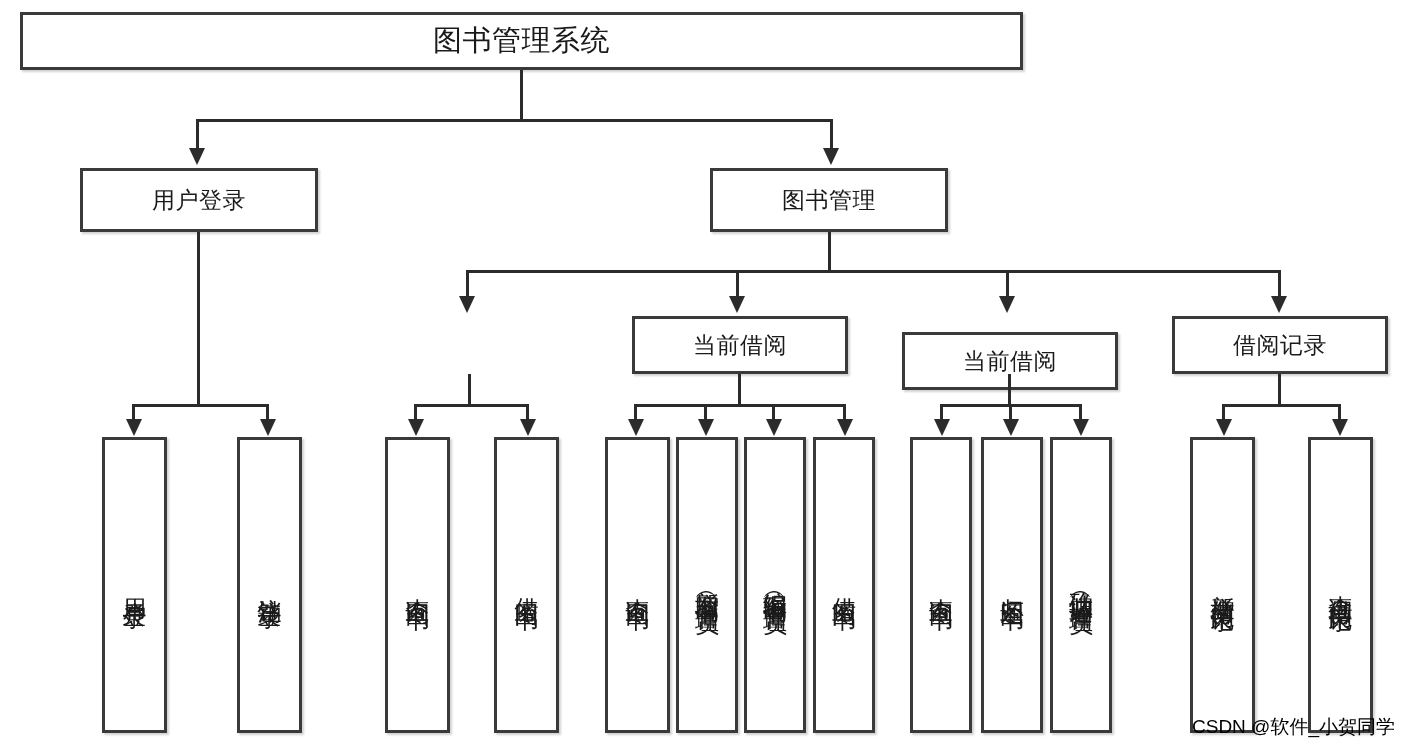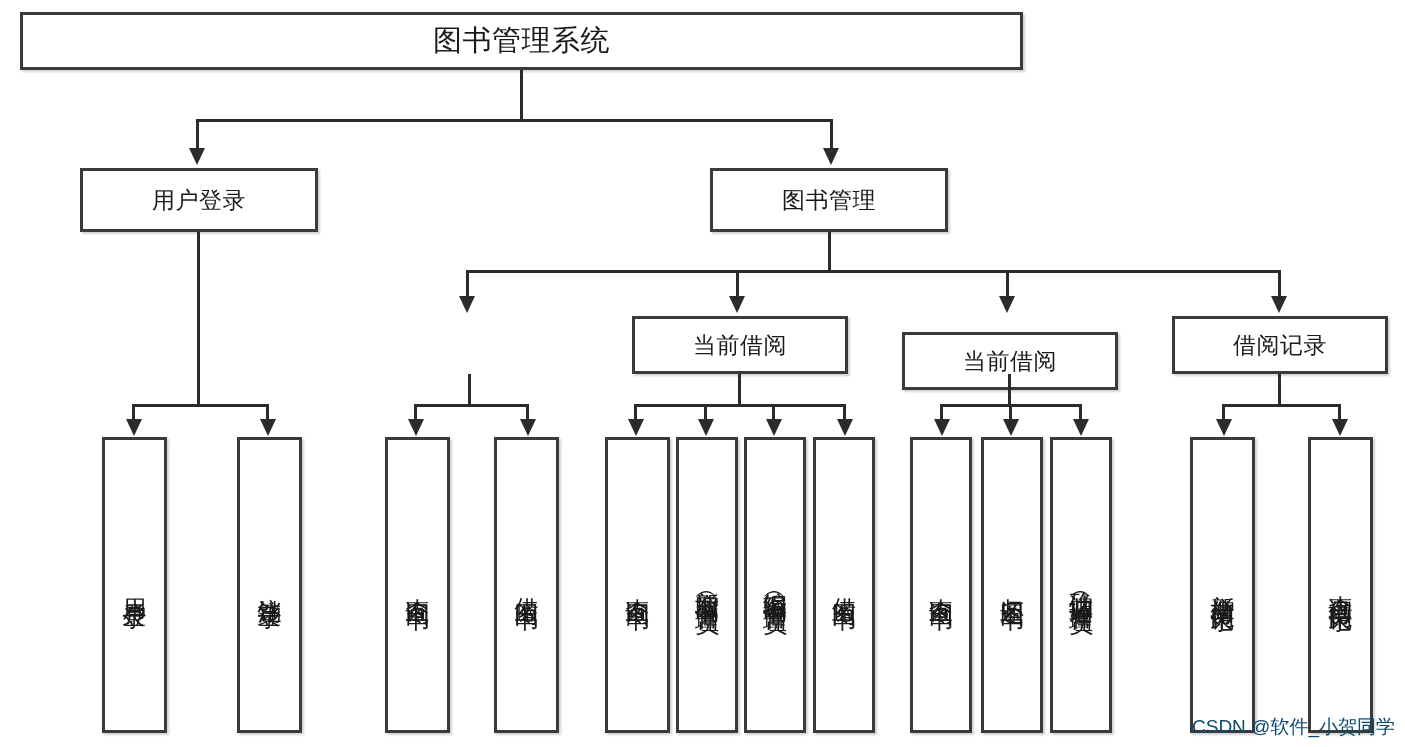--- a/index.html
+++ b/index.html
@@ -67,21 +67,21 @@
     position: absolute;
     width: 0;
     height: 0;
     border-left: 8px solid transparent;
     border-right: 8px solid transparent;
     border-top: 17px solid #2b2b2b;
   }
   
   #watermark {
     position: absolute;
-    color: #0c4a6e;
+    color: #000000;
     font-size: 19px;
     white-space: nowrap;
     user-select: none;
   }
 </style>
 </head>
 <body>
 
 <div id="canvas">
 

